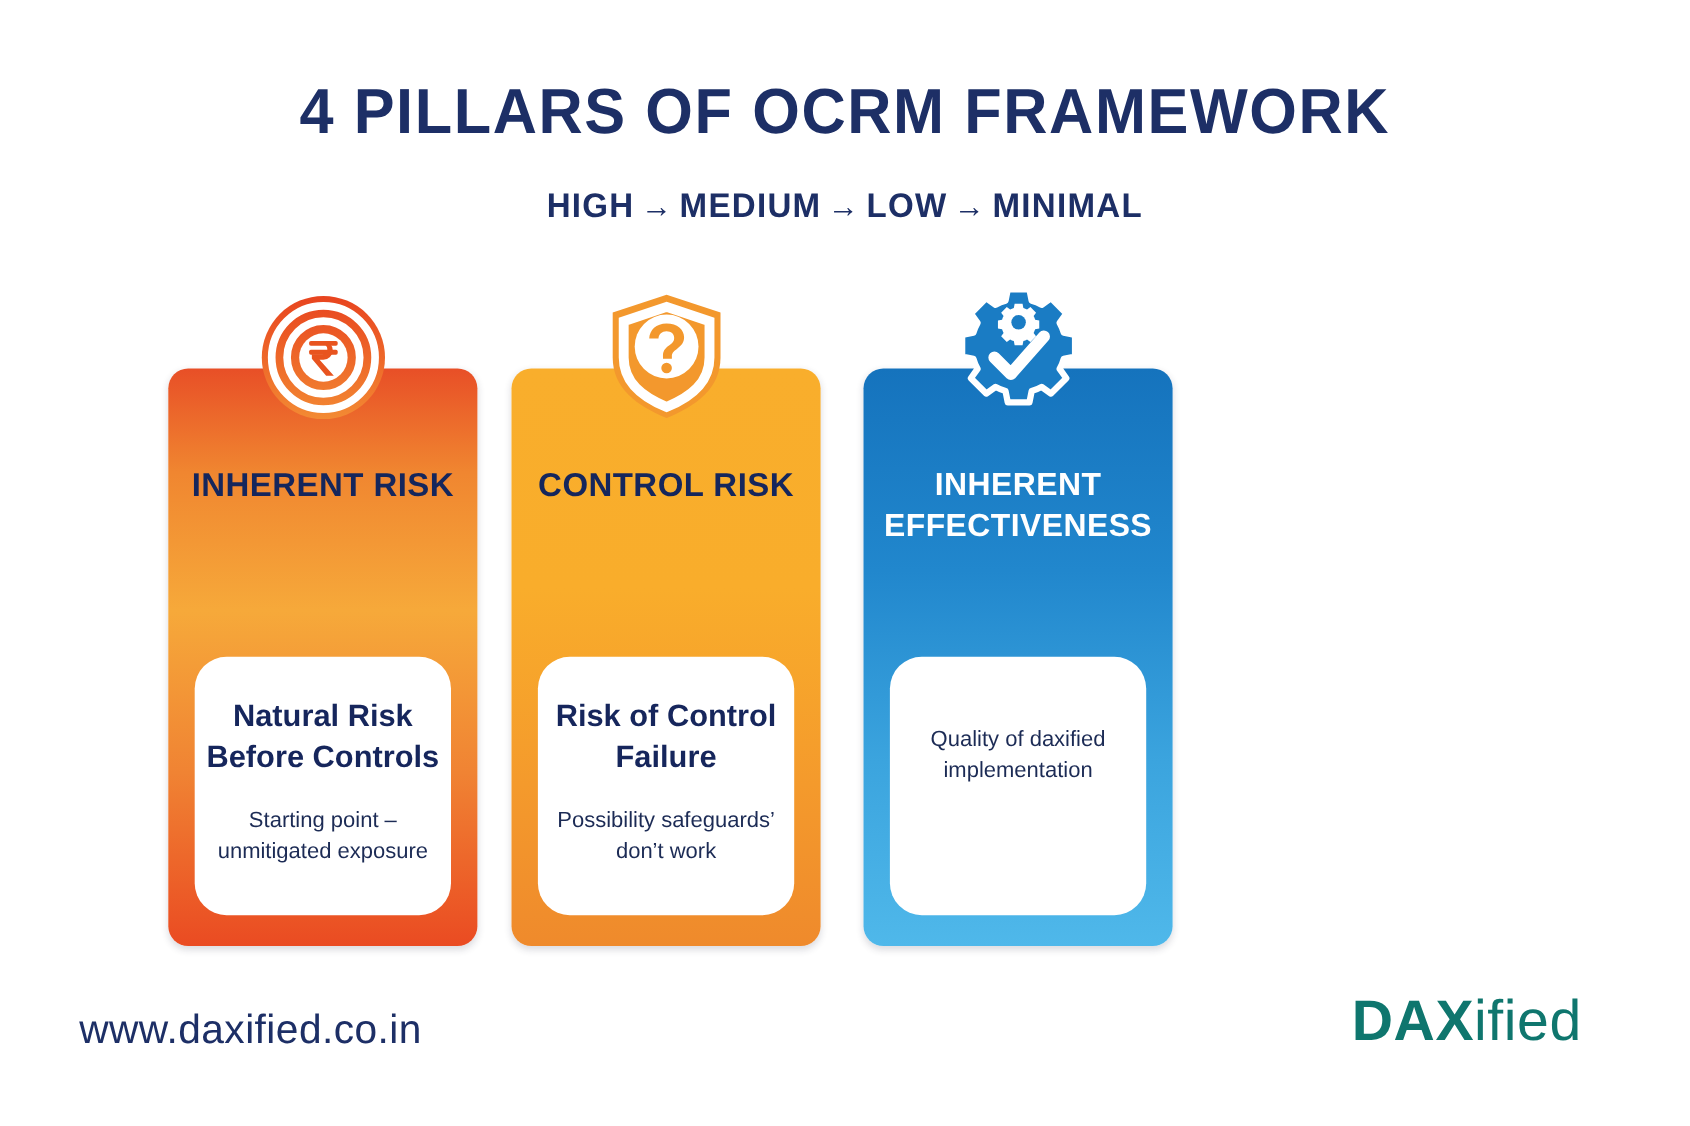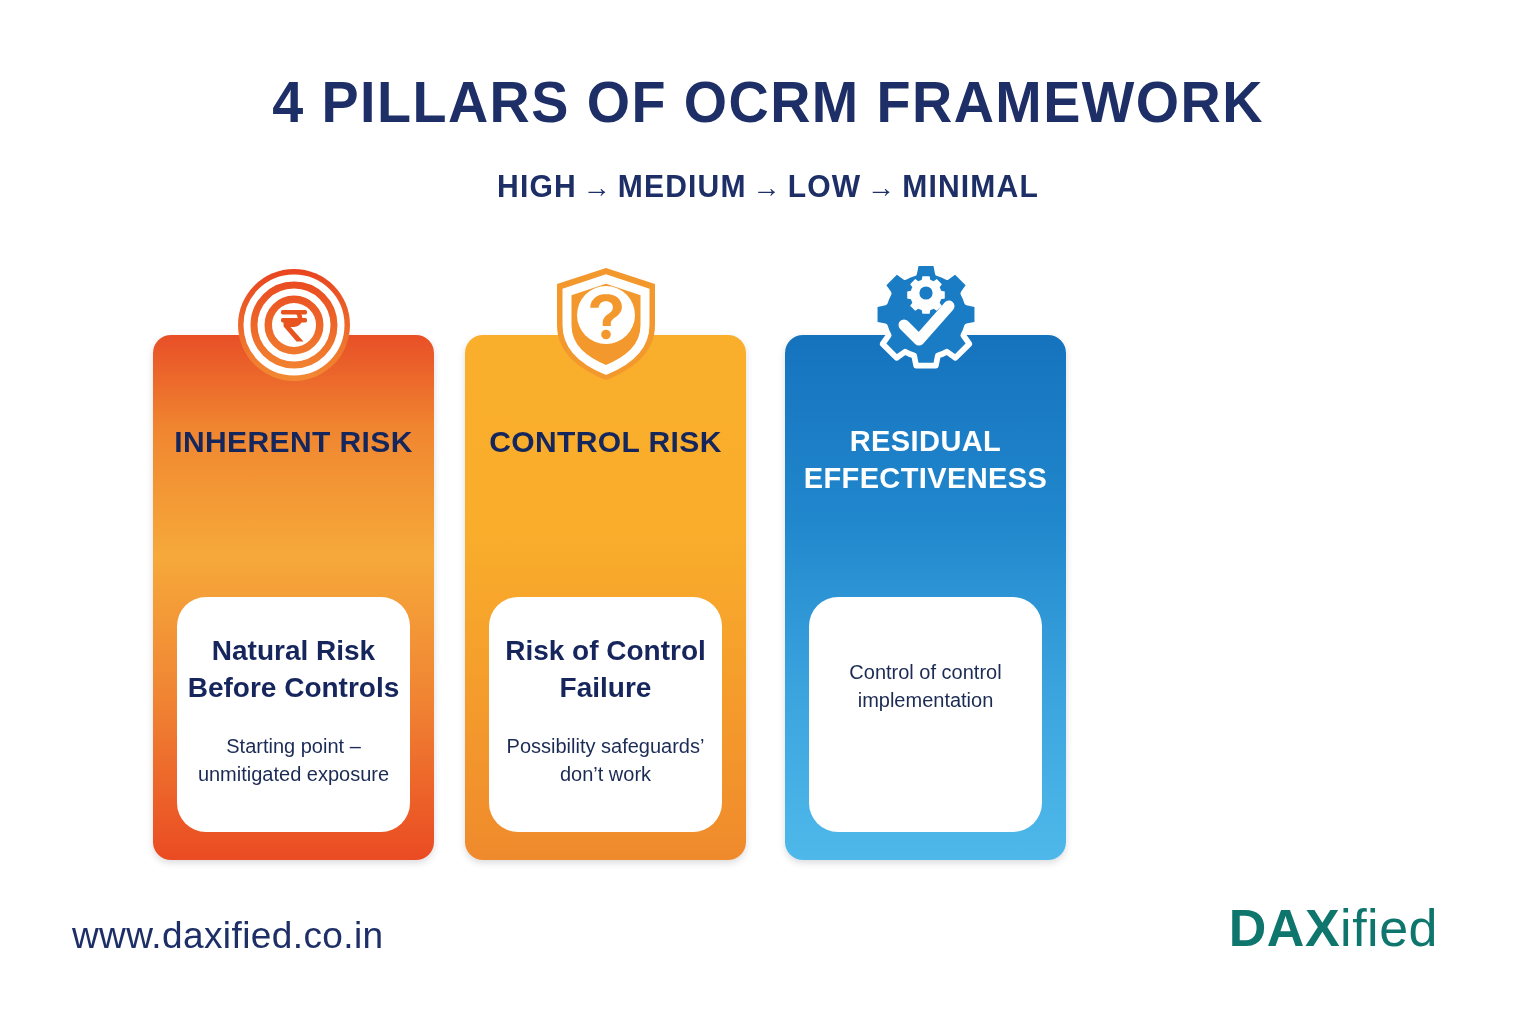--- a/index.html
+++ b/index.html
@@ -232,23 +232,23 @@
               <path d="M-12,-56 h24 l2.5,12.5 a46,46 0 0 1 11,4.6 l10.4,-7.4 l17,17 l-7.4,10.4 a46,46 0 0 1 4.6,11 l12.5,2.5 v24 l-12.5,2.5 a46,46 0 0 1 -4.6,11 l7.4,10.4 l-17,17 l-10.4,-7.4 a46,46 0 0 1 -11,4.6 l-2.5,12.5 h-24 l-2.5,-12.5 a46,46 0 0 1 -11,-4.6 l-10.4,7.4 l-17,-17 l7.4,-10.4 a46,46 0 0 1 -4.6,-11 l-12.5,-2.5 v-24 l12.5,-2.5 a46,46 0 0 1 4.6,-11 l-7.4,-10.4 l17,-17 l10.4,7.4 a46,46 0 0 1 11,-4.6 z" transform="scale(0.82)"></path>
             </g>
             <g transform="translate(0,-16) scale(0.30)" fill="#ffffff">
               <path d="M-12,-56 h24 l2.5,12.5 a46,46 0 0 1 11,4.6 l10.4,-7.4 l17,17 l-7.4,10.4 a46,46 0 0 1 4.6,11 l12.5,2.5 v24 l-12.5,2.5 a46,46 0 0 1 -4.6,11 l7.4,10.4 l-17,17 l-10.4,-7.4 a46,46 0 0 1 -11,4.6 l-2.5,12.5 h-24 l-2.5,-12.5 a46,46 0 0 1 -11,-4.6 l-10.4,7.4 l-17,-17 l7.4,-10.4 a46,46 0 0 1 -4.6,-11 l-12.5,-2.5 v-24 l12.5,-2.5 a46,46 0 0 1 4.6,-11 l-7.4,-10.4 l17,-17 l10.4,7.4 a46,46 0 0 1 11,-4.6 z"></path>
               <circle cx="0" cy="0" r="22" fill="#1a7cc4"></circle>
             </g>
             <path d="M-22,16 L-7,31 L23,-3" fill="none" stroke="#ffffff" stroke-width="11" stroke-linecap="round" stroke-linejoin="round"></path>
           </g>
         </svg>
       </div>
-      <div class="card-title">RESIDUAL EFFECTIVENESS</div>
+      <div class="card-title">INHERENT EFFECTIVENESS</div>
       <div class="inner">
-        <div class="inner-sub">Control of control implementation</div>
+        <div class="inner-sub">Quality of daxified implementation</div>
       </div>
     </div>
 
 
   </div>
 
   <div class="site-url">www.daxified.co.in</div>
   <div class="brand">
     <span class="dax">DAX</span><span class="ified">ified</span>
   </div>

